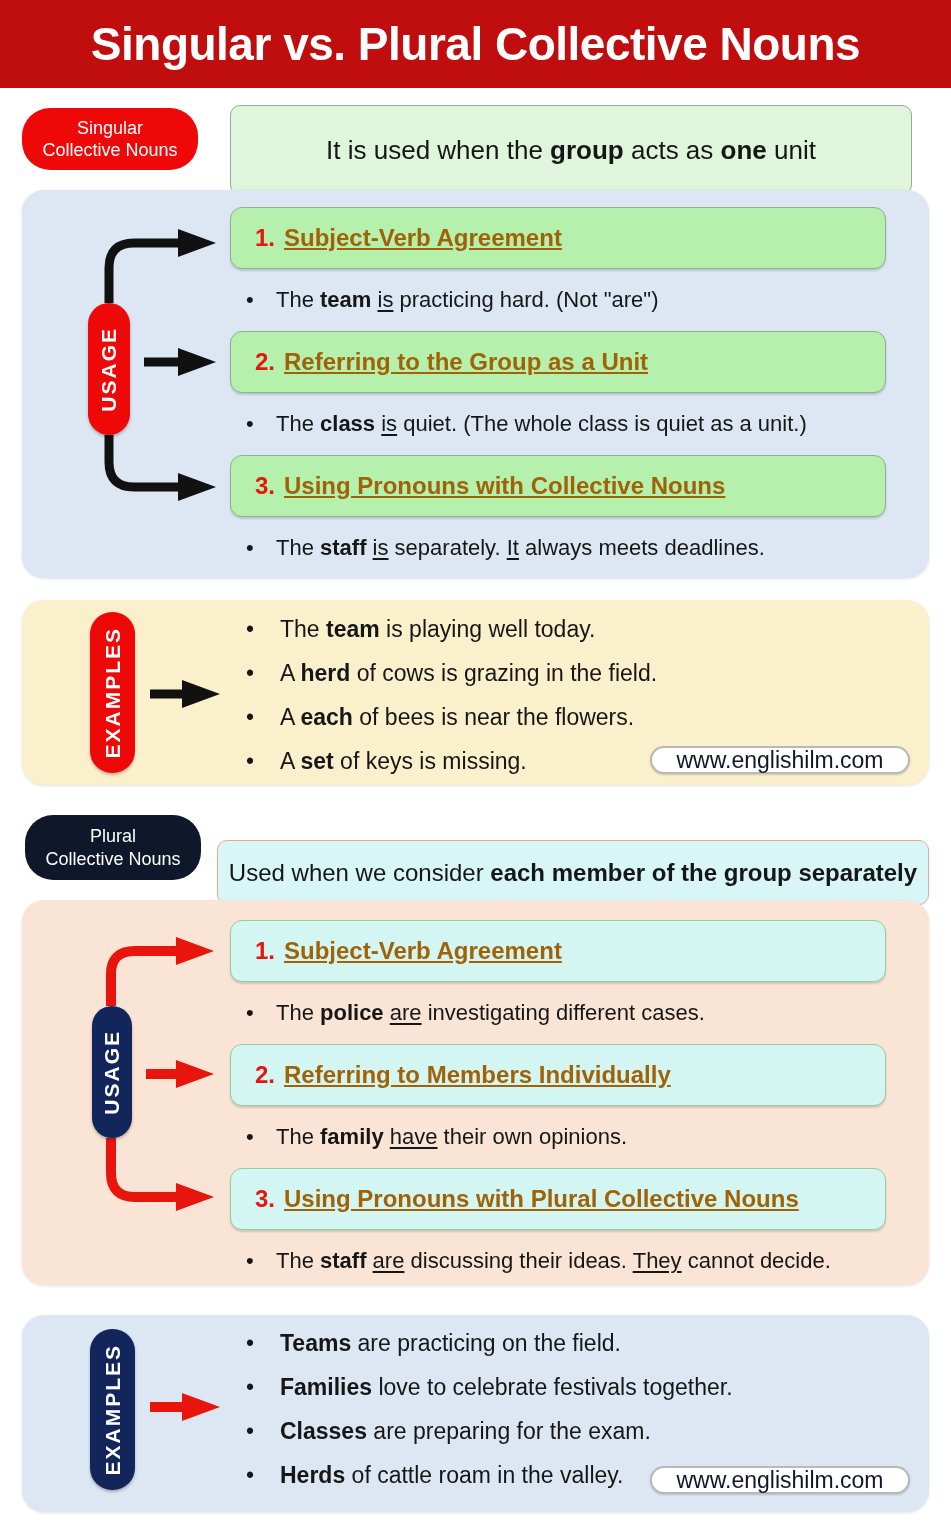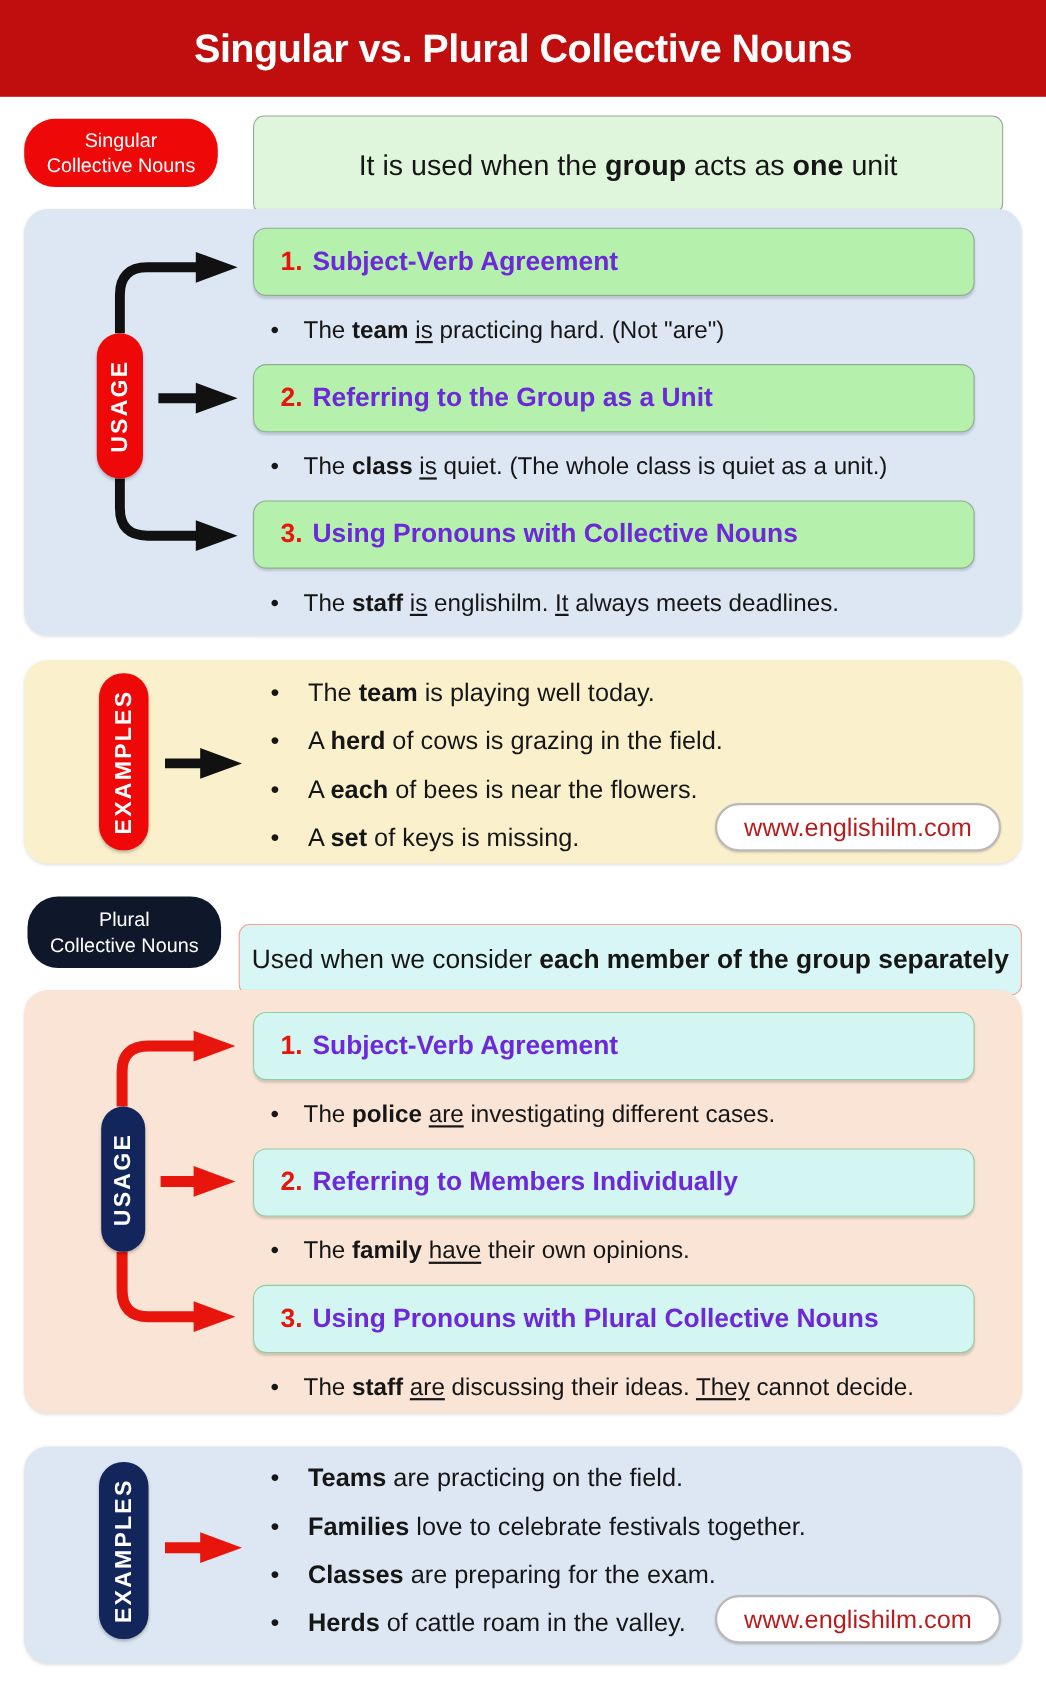--- a/index.html
+++ b/index.html
@@ -2,21 +2,21 @@
 <html><head>
 <meta charset="utf-8">
 <style>
   * { margin:0; padding:0; box-sizing:border-box; }
   body { background:#ffffff; font-family:"Liberation Sans", sans-serif; color:#161616; }
   .page { position:relative; width:951px; height:1536px; background:#ffffff; overflow:hidden; }
 
   
   .header { position:absolute; left:0; top:0; width:951px; height:88px; background:#C00D0D;
             display:flex; align-items:center; justify-content:center; }
-  .header h1 { color:#ffffff; font-size:36px; font-weight:800; letter-spacing:-0.5px; }
+  .header h1 { color:#ffffff; font-size:46px; font-weight:800; letter-spacing:-0.5px; }
 
   
   .badge { position:absolute; display:flex; flex-direction:column; align-items:center; justify-content:center;
            color:#ffffff; font-weight:400; font-size:18px; line-height:1.25; text-align:center; }
   .badge.red  { left:22px;  top:108px; width:176px; height:62px; background:#EE0808; border-radius:28px; }
   .badge.navy { left:25px;  top:815px; width:176px; height:65px; background:#0f172a; border-radius:28px; }
 
   .defbox { position:absolute; display:flex; align-items:center; justify-content:center; text-align:center; }
   .defbox.green { left:230px; top:105px; width:682px; height:90px; background:#DFF5DC;
                   border:1.5px solid #9aa79a; border-radius:10px; font-size:26px; }
@@ -43,33 +43,33 @@
   .content { margin-left:208px; width:666px; }
   .content-usage { padding-top:17px; }
   .content-ex-sing { padding-top:14px; }
   .content-ex-plu  { padding-top:13px; }
 
   .hbox { width:656px; height:62px; border-radius:12px; display:flex; align-items:center;
           padding-left:24px; font-size:24px; font-weight:700; box-shadow:0 2px 2px rgba(0,0,0,0.14); }
   .hbox.green { background:#B5F0AC; border:1.5px solid #8fae92; }
   .hbox.cyan  { background:#D3F6F3; border:1.5px solid #8fcf9f; }
   .hbox .num { color:#E8150C; margin-right:9px; }
-  .hbox .hdr { color:#6d28d9; }
+  .hbox .hdr { color:#a16207;text-decoration:underline; }
 
   .bullet { display:flex; margin:18px 0 18px 16px; font-size:22px; line-height:26px; }
   .bullet .dot { width:30px; flex:none; }
   .ex-row { display:flex; margin:0 0 14px 16px; font-size:23px; line-height:30px; }
   .ex-row .dot { width:34px; flex:none; }
 
   .rt-b { font-weight:700; }
   .rt-u { text-decoration:underline; text-decoration-thickness:2px; text-underline-offset:3px; }
 
-  .webpill { position:absolute; right:19px; width:260px; height:44px; background:#ffffff;
+  .webpill { position:absolute; right:19px; width:260px; height:28px; background:#ffffff;
              border:2px solid #b9b9b9; border-radius:22px; display:flex; align-items:center;
-             justify-content:center; font-size:23px; color:#b91c1c; box-shadow:0 1px 2px rgba(0,0,0,0.18);margin-top:29px; }
+             justify-content:center; font-size:23px; color:#0f172a; box-shadow:0 1px 2px rgba(0,0,0,0.18);margin-top:29px; }
   .webpill.sing { bottom:11px; }
   .webpill.plu  { bottom:18px; }
 
   .arrows { position:absolute; left:0; top:0; }
 </style>
 </head>
 <body>
 
 <div class="page">
 
@@ -115,21 +115,21 @@
       <div class="bullet">
         <span class="dot">•</span>
         <span><span>The </span><span class="rt-b">class</span><span> </span><span class="rt-u">is</span><span> quiet. (The whole class is quiet as a unit.)</span></span>
       </div>
       <div class="hbox green">
         <span class="num">3.</span>
         <span class="hdr">Using Pronouns with Collective Nouns</span>
       </div>
       <div class="bullet">
         <span class="dot">•</span>
-        <span><span>The </span><span class="rt-b">staff</span><span> </span><span class="rt-u">is</span><span> englishilm. </span><span class="rt-u">It</span><span> always meets deadlines.</span></span>
+        <span><span>The </span><span class="rt-b">staff</span><span> </span><span class="rt-u">is</span><span> separately. </span><span class="rt-u">It</span><span> always meets deadlines.</span></span>
       </div>
     </div>
   </div>
 
   <div class="section sec-ex-sing">
     <div class="rail">
       <svg class="arrows" width="208" height="185" viewBox="0 0 208 185">
         <path d="M128,94 L162,94" fill="none" stroke="#111" stroke-width="9"></path>
         <polygon points="160,80 198,94 160,108" fill="#111"></polygon>
       </svg>

